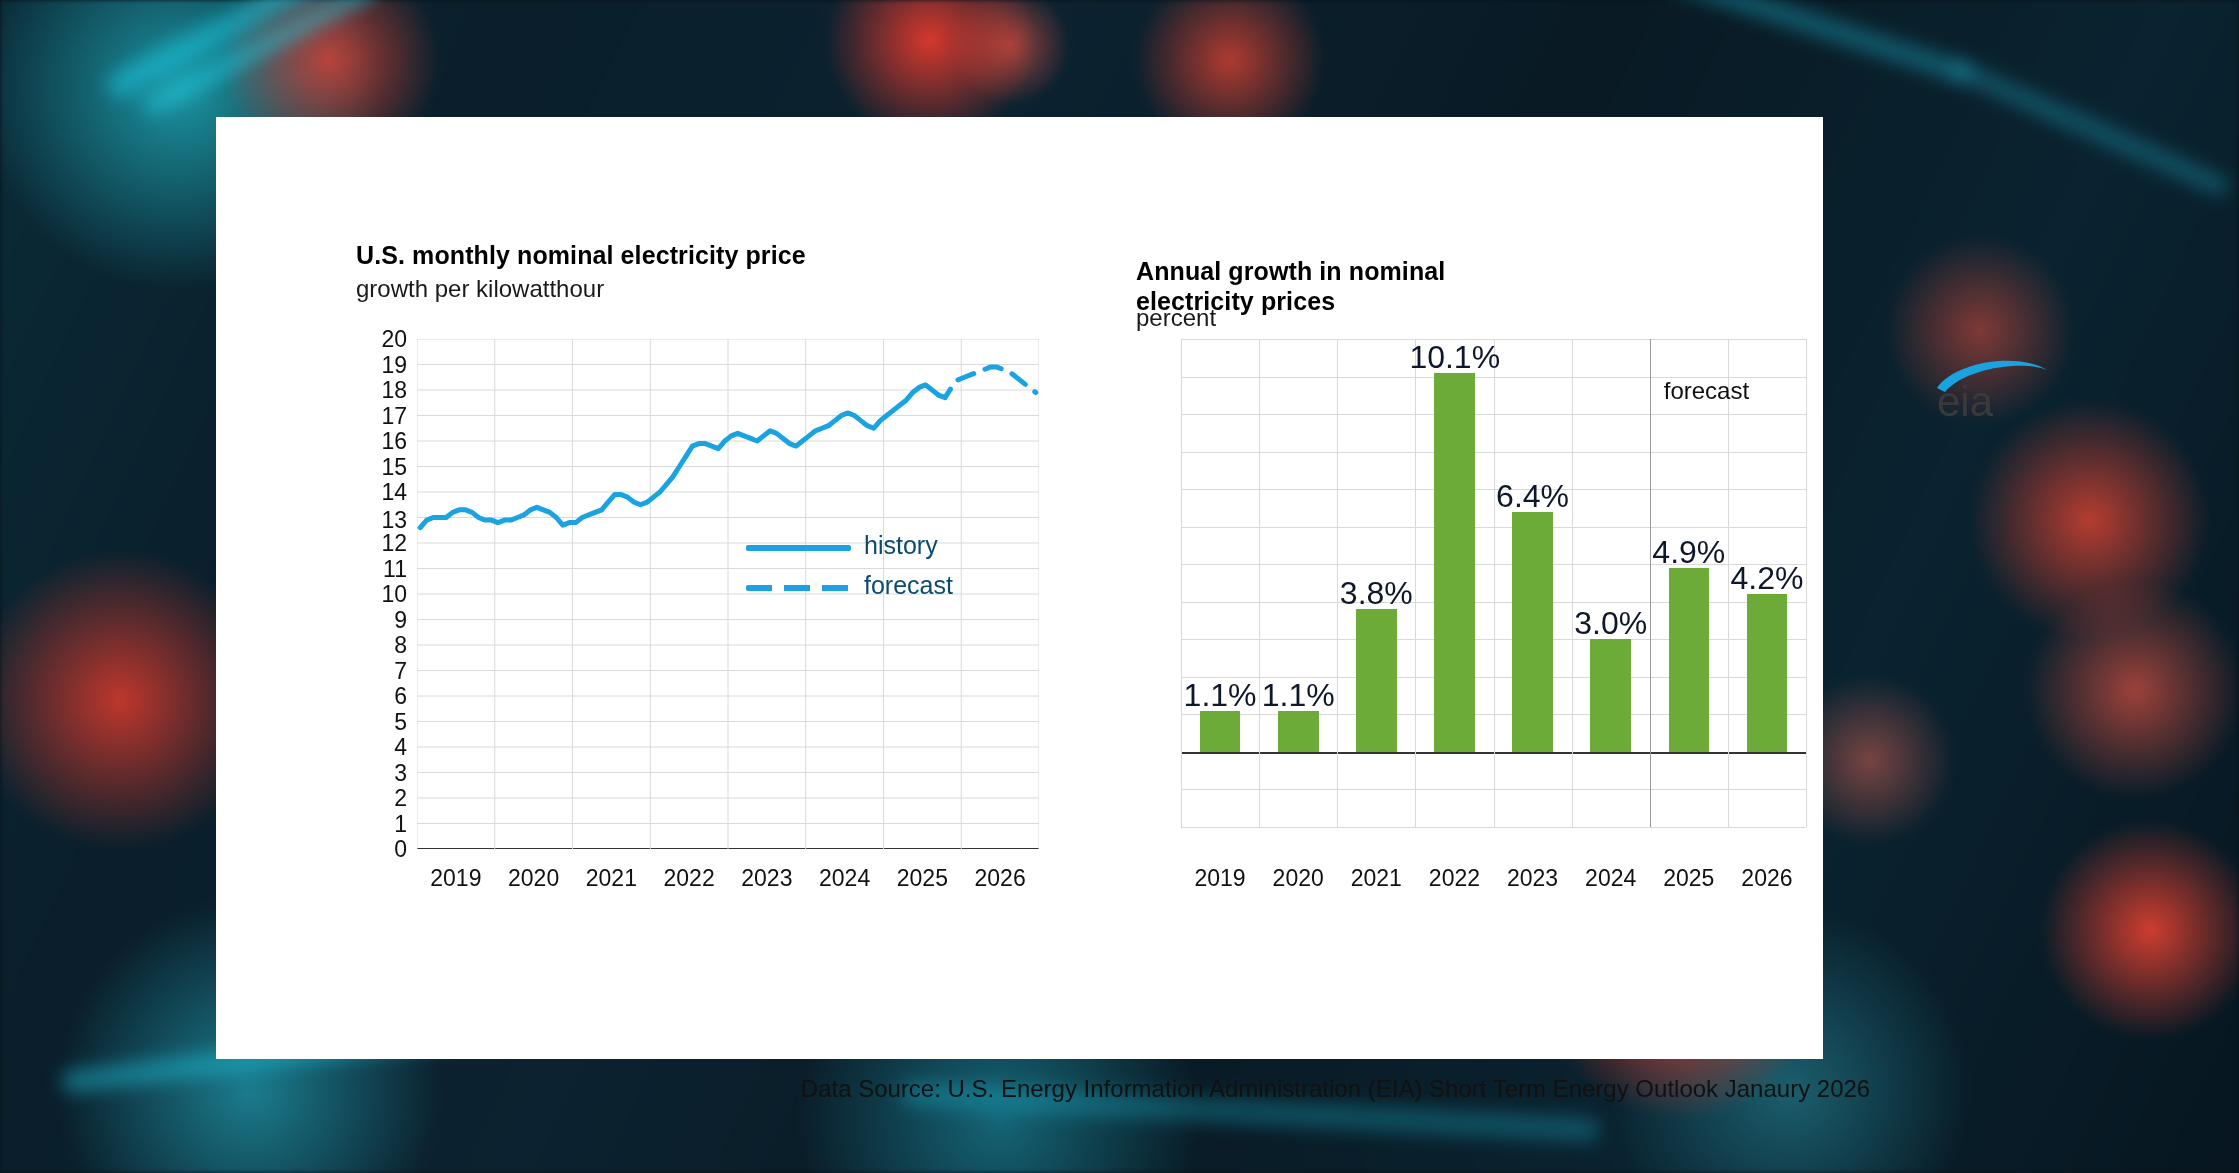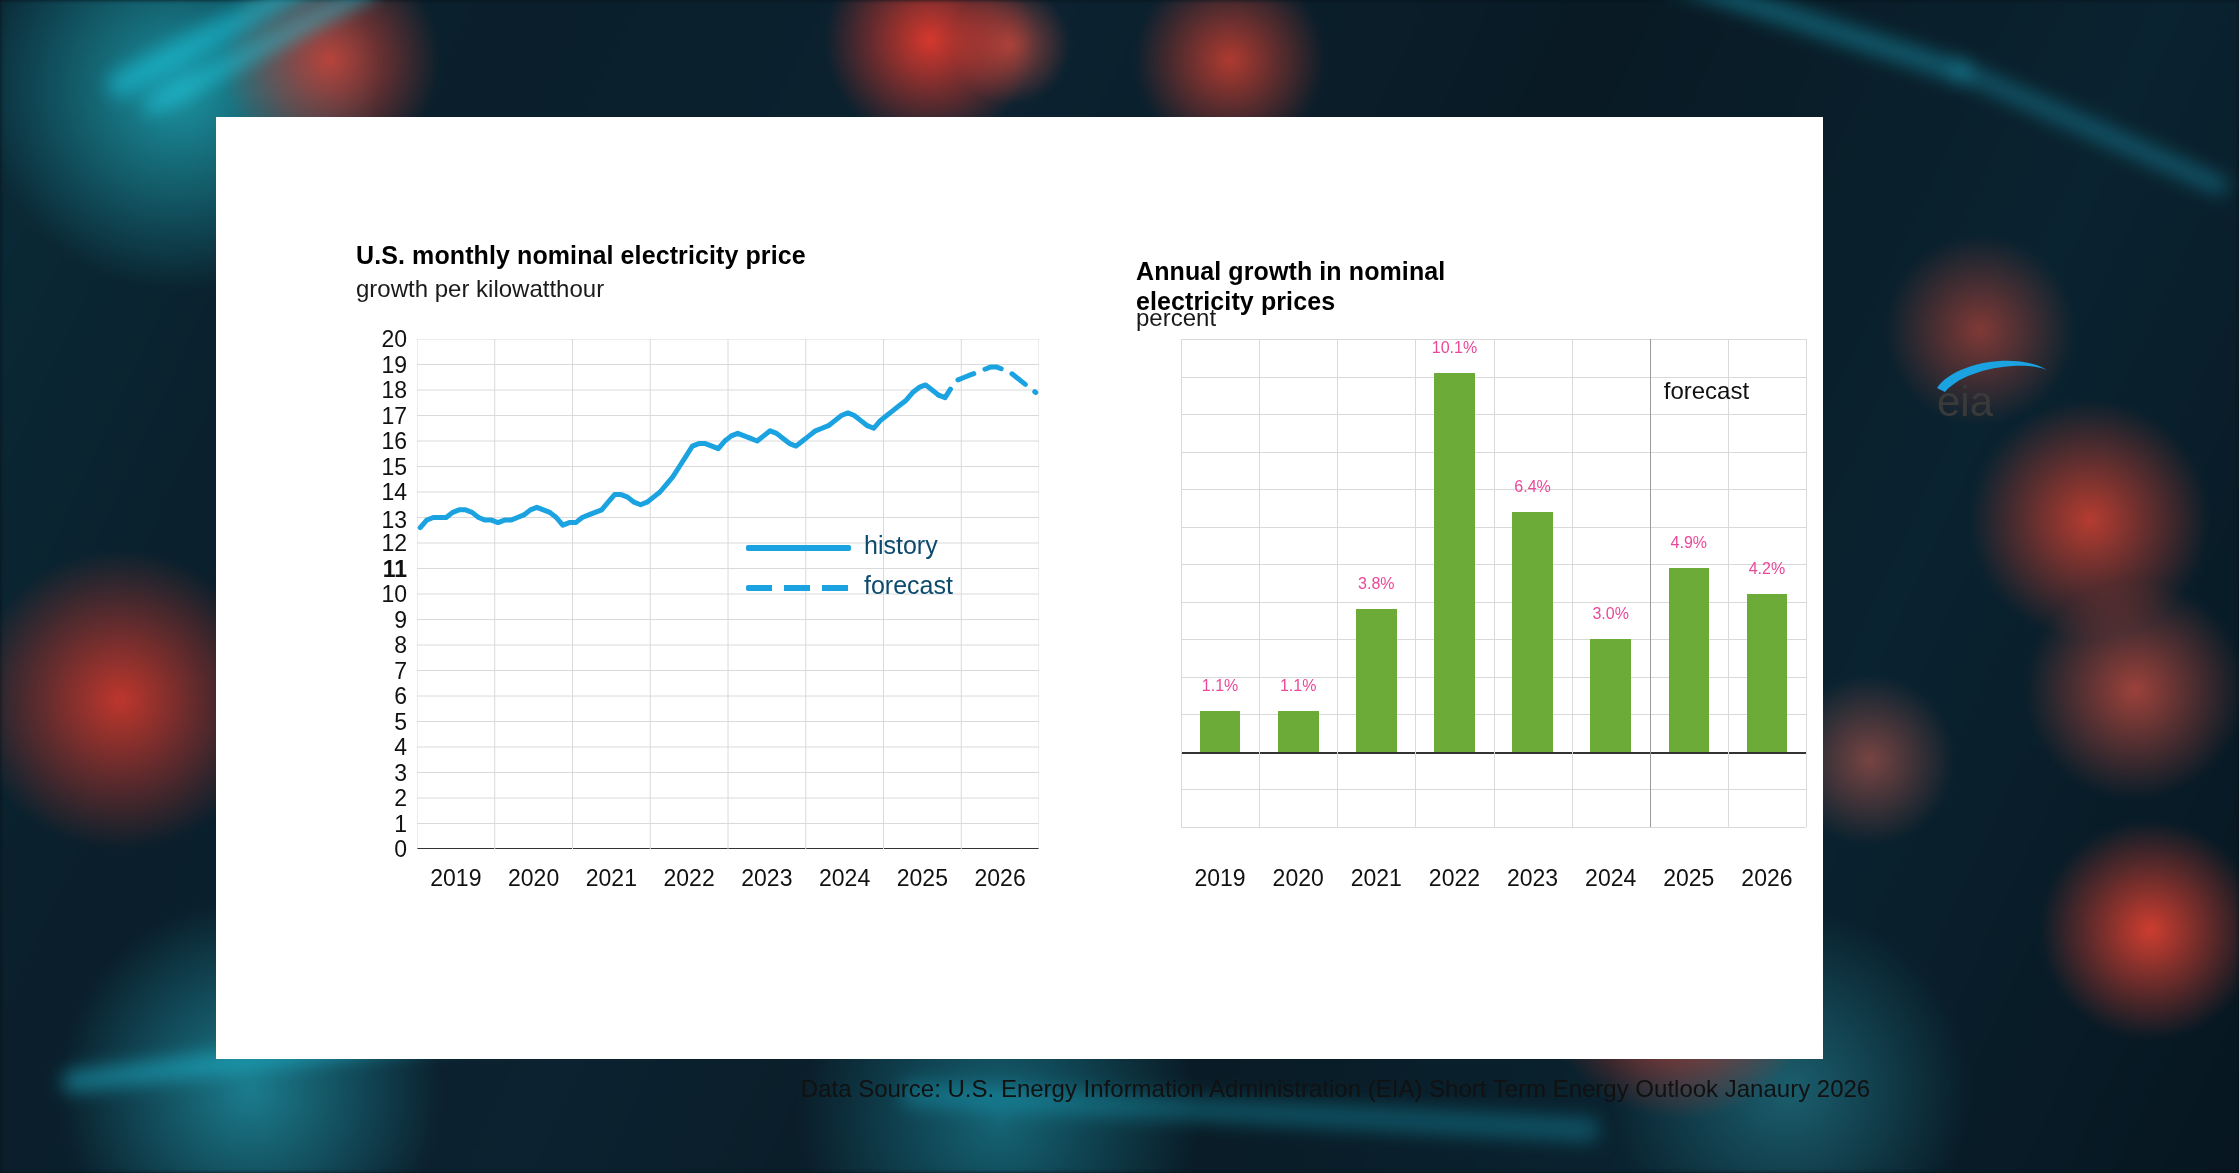--- a/index.html
+++ b/index.html
@@ -82,21 +82,21 @@
   
   #legend{position:absolute;left:520px;top:418px;width:300px;height:110px;}
   .legend-row{position:absolute;left:0;width:300px;height:40px;}
   .legend-label{position:absolute;left:128px;top:-4px;font-size:25px;color:#0c4a6e;}
   .legend-solid{position:absolute;left:10px;top:10px;width:105px;height:6px;background:#1aa3e0;border-radius:2px;}
   .legend-dash{position:absolute;left:10px;top:10px;width:105px;height:6px;
     background:repeating-linear-gradient(to right,#1aa3e0 0 26px, rgba(0,0,0,0) 26px 38px);border-radius:2px;}
 
   
   .bar{position:absolute;background:#6cab38;}
-  .barlabel{position:absolute;font-size:16px;color:#ec4899;text-align:center;white-space:nowrap;}
+  .barlabel{position:absolute;font-size:32px;color:#0f172a;text-align:center;white-space:nowrap;}
   .forecast-label{position:absolute;font-size:24px;color:#111;}
   .forecast-divider{position:absolute;width:1px;background:#9a9a9a;}
 
   
   #eia-logo{position:absolute;left:1715px;top:237px;width:120px;height:70px;}
 
   
   #source{
     position:absolute;left:0;top:958px;width:2239px;text-align:center;
     font-size:24px;color:#111;
@@ -160,21 +160,21 @@
       <div class="ytick" style="top: 484.5px;">1</div>
       <div class="ytick" style="top: 459px;">2</div>
       <div class="ytick" style="top: 433.5px;">3</div>
       <div class="ytick" style="top: 408px;">4</div>
       <div class="ytick" style="top: 382.5px;">5</div>
       <div class="ytick" style="top: 357px;">6</div>
       <div class="ytick" style="top: 331.5px;">7</div>
       <div class="ytick" style="top: 306px;">8</div>
       <div class="ytick" style="top: 280.5px;">9</div>
       <div class="ytick" style="top: 255px;">10</div>
-      <div class="ytick" style="top: 229.5px; font-weight: bold;">11</div>
+      <div class="ytick" style="top: 229.5px;">11</div>
       <div class="ytick" style="top: 204px;">12</div>
       <div class="ytick" style="top: 181px;">13</div>
       <div class="ytick" style="top: 153px;">14</div>
       <div class="ytick" style="top: 127.5px;">15</div>
       <div class="ytick" style="top: 102px;">16</div>
       <div class="ytick" style="top: 76.5px;">17</div>
       <div class="ytick" style="top: 51px;">18</div>
       <div class="ytick" style="top: 25.5px;">19</div>
       <div class="ytick" style="top: 0px;">20</div>
     </div>

